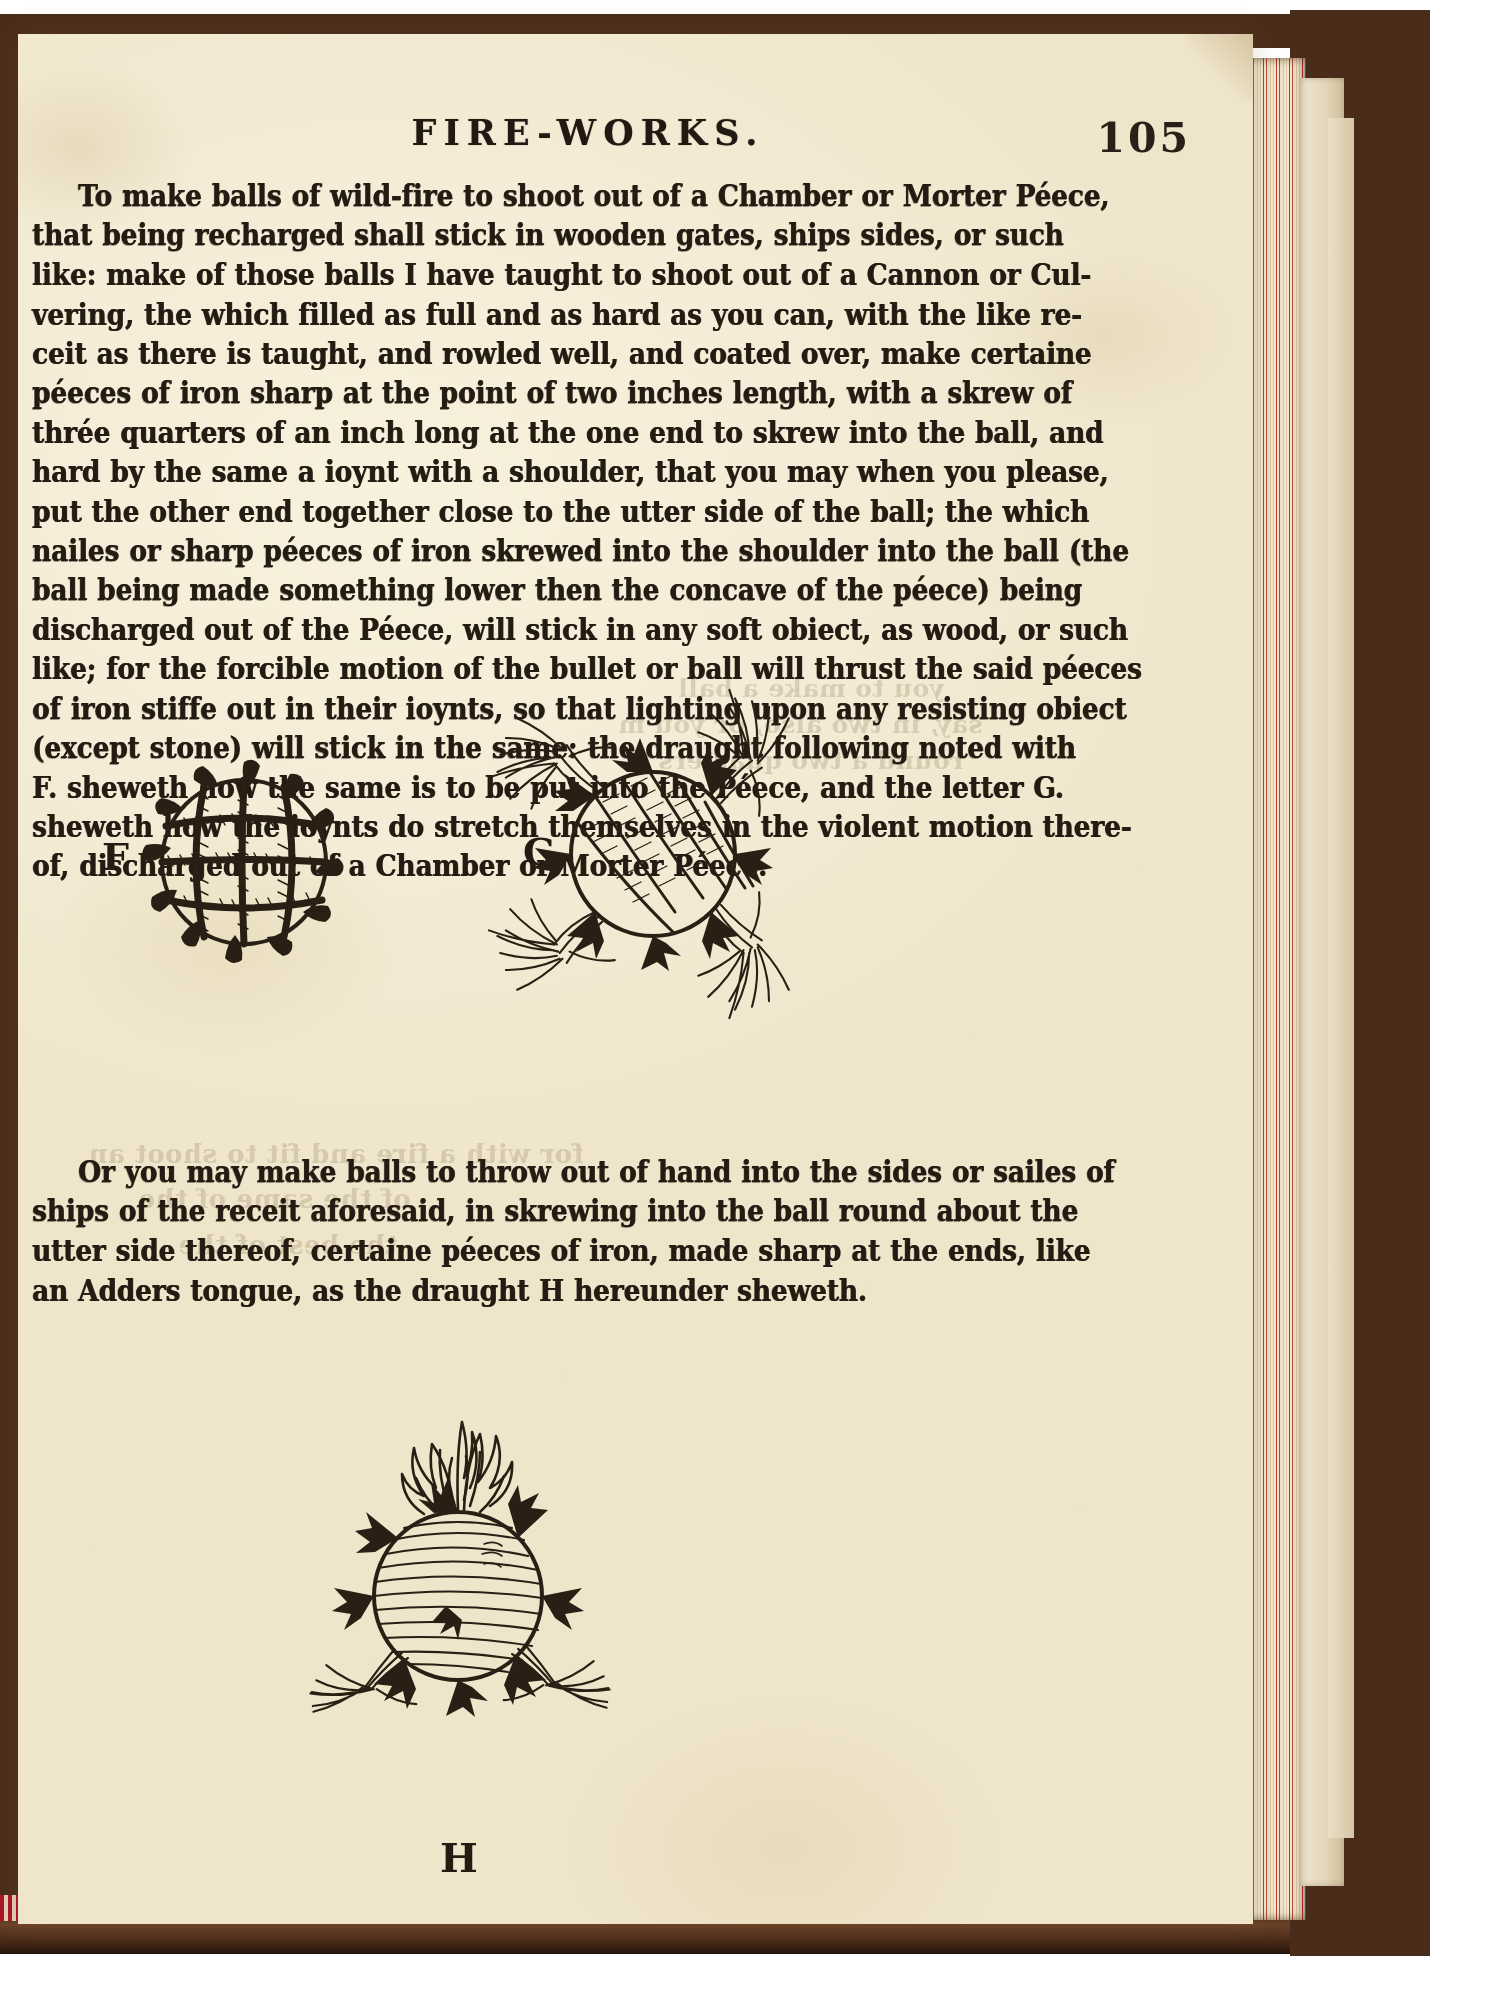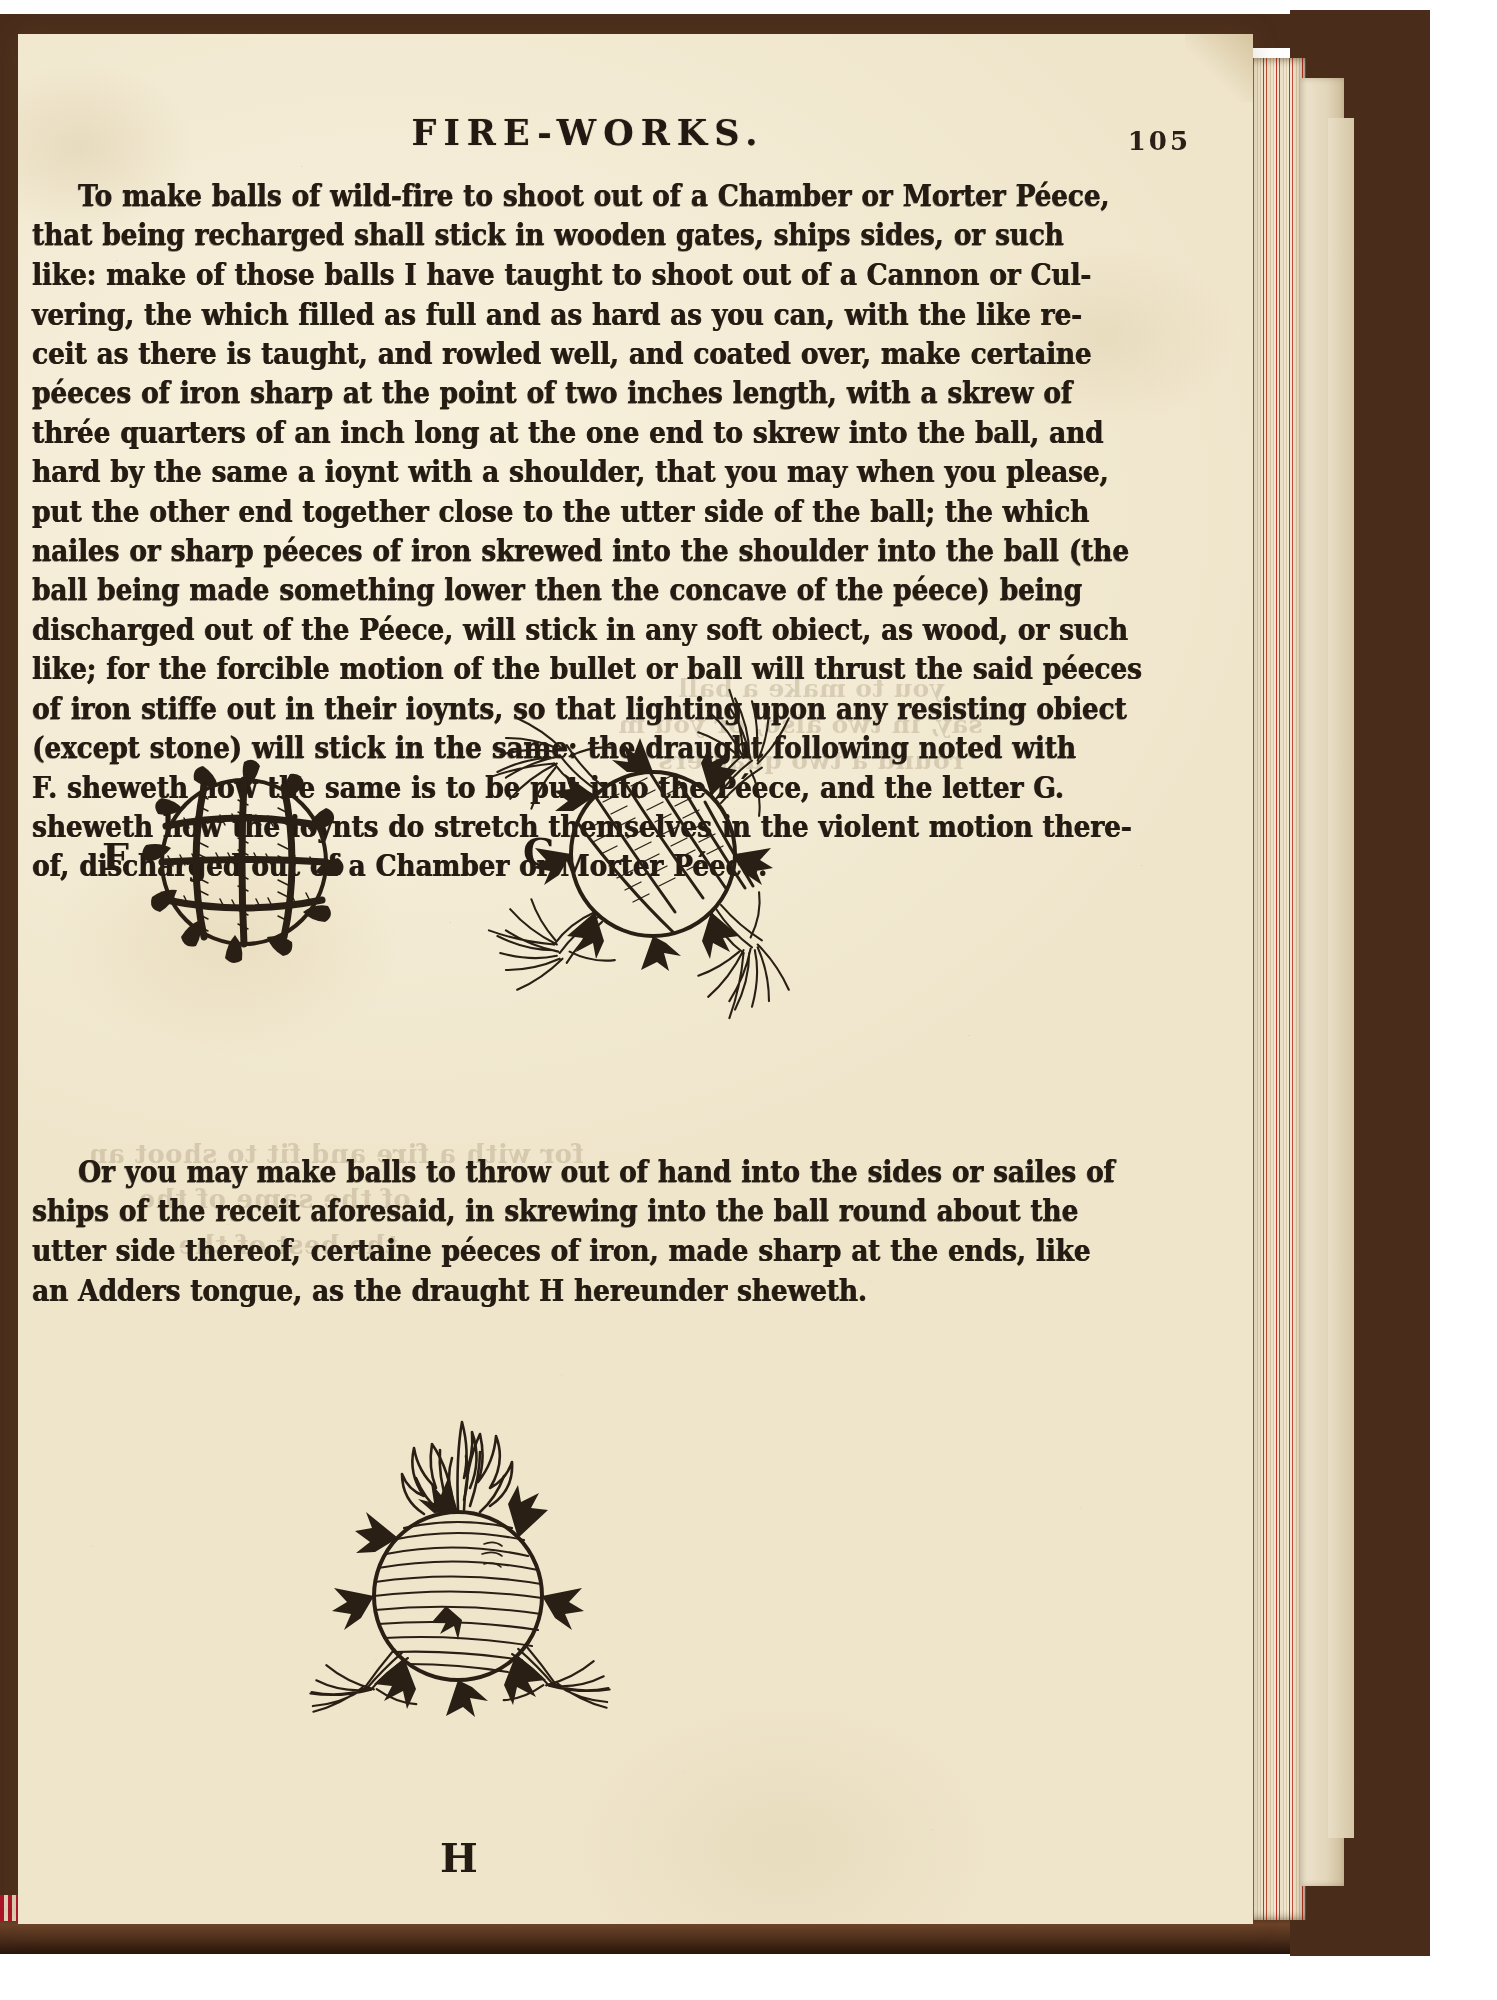--- a/index.html
+++ b/index.html
@@ -88,22 +88,22 @@
          letter-spacing:.5px;white-space:nowrap;
          transform:scaleX(-1);pointer-events:none;user-select:none;}
 
   
   .content{position:absolute;left:0;top:0;width:1235px;height:1890px;border-radius:26px;}
 
   .runhead{position:absolute;left:0;width:1140px;text-align:center;
       top:78px;font-family:"DejaVu Serif","Liberation Serif",serif;
       font-size:35px;font-weight:700;letter-spacing:7px;color:#221a12;
       text-shadow:0 0 1px rgba(34,26,18,.5);}
-  .folio{position:absolute;right:62px;top:92px;
-      font-size:26px;font-weight:700;letter-spacing:3px;color:#2a2017;
+  .folio{position:absolute;right:62px;top:80px;
+      font-size:41px;font-weight:700;letter-spacing:3px;color:#2a2017;
       font-family:"DejaVu Serif",serif;}
 
   .para{position:absolute;left:14px;width:1140px;
       font-family:"DejaVu Serif","Liberation Serif",serif;
       font-weight:700;color:#241b12;
       font-size:26.5px;line-height:35.2px;
       letter-spacing:-0.2px;word-spacing:1px;
       text-align:justify;
       
       text-shadow:0.5px 0 0 rgba(36,27,18,.85), -0.4px 0.3px 0 rgba(36,27,18,.45);

